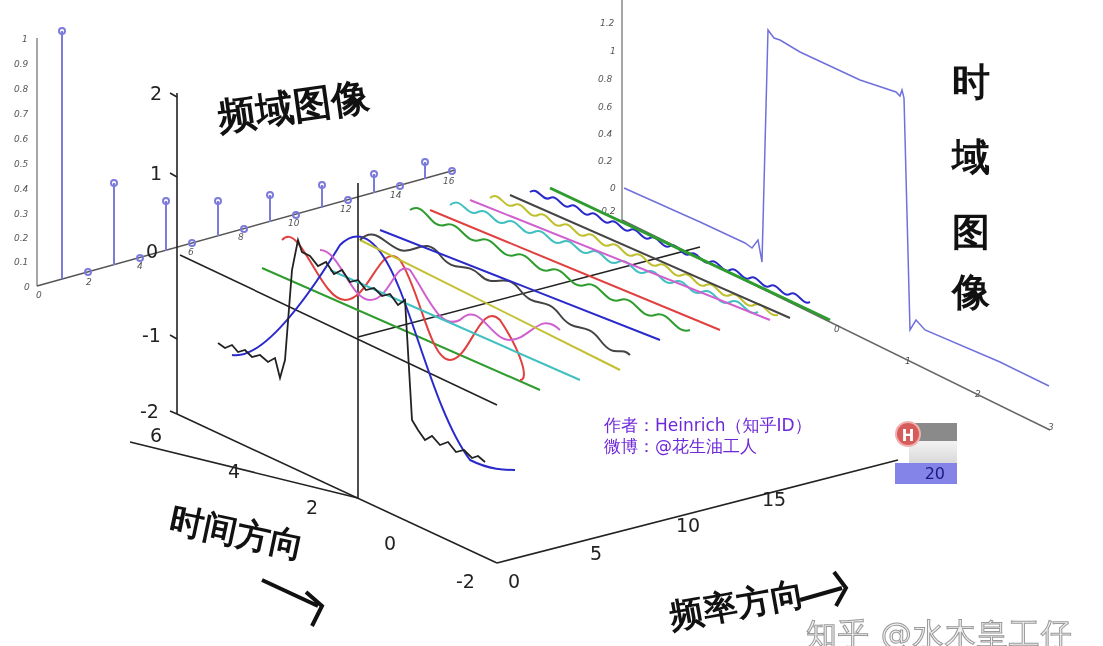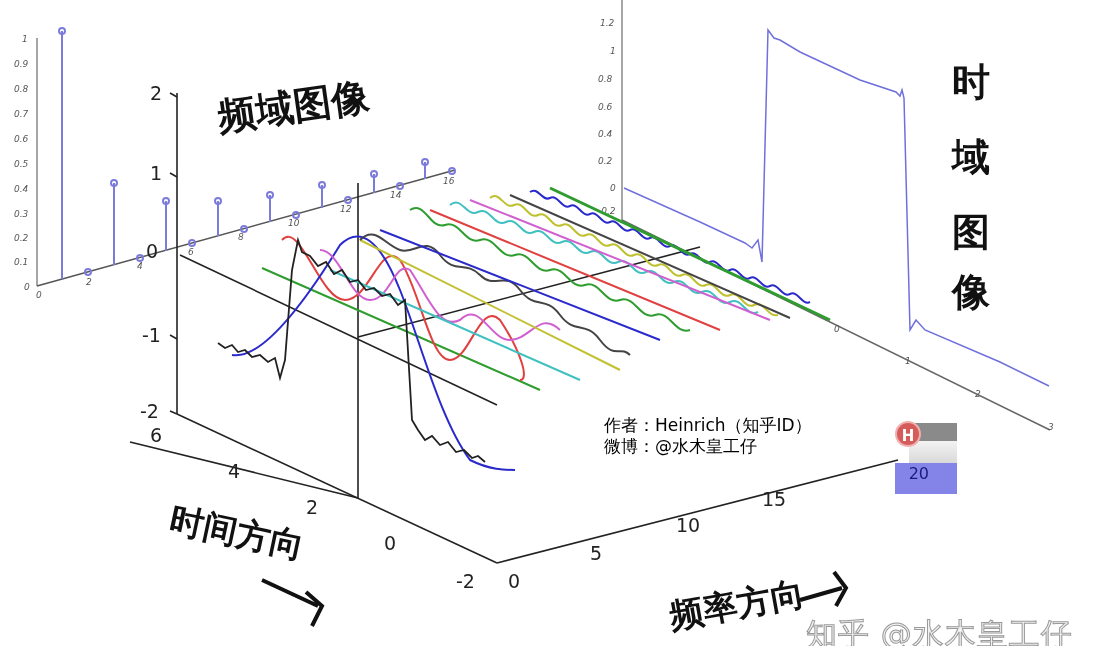--- a/index.html
+++ b/index.html
@@ -4,31 +4,31 @@
 <style>
   html, body { margin: 0; padding: 0; background: #ffffff; }
   body { width: 1103px; height: 646px; overflow: hidden; position: relative;
          font-family: "DejaVu Sans", "Liberation Sans", sans-serif; }
   #canvas { position: absolute; left: 0; top: 0; width: 1103px; height: 646px; }
   svg text { font-family: "DejaVu Sans", "Liberation Sans", sans-serif; }
   .small-tick { font-size: 9px; fill: #555; font-style: italic; }
   .tick { font-size: 19px; fill: #222; }
   .title-cn { font-size: 38px; font-weight: bold; fill: #111; }
   .axis-cn { font-size: 34px; font-weight: bold; fill: #111; }
-  .credit { position: absolute; left: 604px; top: 415px; color: #000000;
+  .credit { position: absolute; left: 604px; top: 415px; color: #6d28d9;
             font-size: 17px; line-height: 21px; }
   .credit div { white-space: nowrap; }
   .watermark { position: absolute; left: 806px; top: 614px; font-size: 31px;
                color: #f2f2f2; -webkit-text-stroke: 1px #9a9a9a; letter-spacing: 1px; }
   .badge { position: absolute; left: 895px; top: 421px; width: 62px; height: 63px; }
   .badge .bar-top { position: absolute; left: 14px; top: 2px; width: 48px; height: 18px; background: #8a8a8a; }
   .badge .bar-mid { position: absolute; left: 14px; top: 20px; width: 48px; height: 22px;
                     background: linear-gradient(#f3f3f3, #d9d9d9); }
-  .badge .bar-bot { position: absolute; left: 0; top: 42px; width: 62px; height: 31px; background: #8484e8;
-                    color: #1a1a80; font-size: 16px; text-align: right; padding-right: 28px; box-sizing: border-box; line-height: 21px; }
+  .badge .bar-bot { position: absolute; left: 0; top: 42px; width: 62px; height: 21px; background: #8484e8;
+                    color: #1a1a80; font-size: 16px; text-align: right; padding-right: 12px; box-sizing: border-box; line-height: 21px; }
   .badge .h-icon { position: absolute; left: 0; top: 0; width: 26px; height: 26px; border-radius: 50%;
                    background: #d65c5c; border: 2px solid #f0b0b0; color: #fff; font-weight: bold;
                    font-size: 15px; text-align: center; line-height: 26px; box-sizing: border-box; }
 </style>
 </head>
 <body>
 
 <svg id="canvas" viewBox="0 0 1103 646">
 
   <g>
@@ -173,21 +173,21 @@
     <path d="M262,580 L318,606 M306,592 L322,606 L312,626" stroke="#111" stroke-width="4" fill="none"></path>
   </g>
   <g>
     <text class="axis-cn" x="672" y="628" transform="rotate(-10 672 628)">频率方向</text>
     <path d="M800,600 L842,588 M834,572 L846,588 L836,606" stroke="#111" stroke-width="4" fill="none"></path>
   </g>
 </svg>
 
 <div class="credit">
   <div>作者：Heinrich（知乎ID）</div>
-  <div>微博：@水木皇工仔</div>
+  <div>微博：@花生油工人</div>
 </div>
 
 <div class="badge">
   <div class="bar-top"></div>
   <div class="bar-mid"></div>
   <div class="bar-bot">20</div>
   <div class="h-icon">H</div>
 </div>
 
 <div class="watermark">知乎 @水木皇工仔</div>

